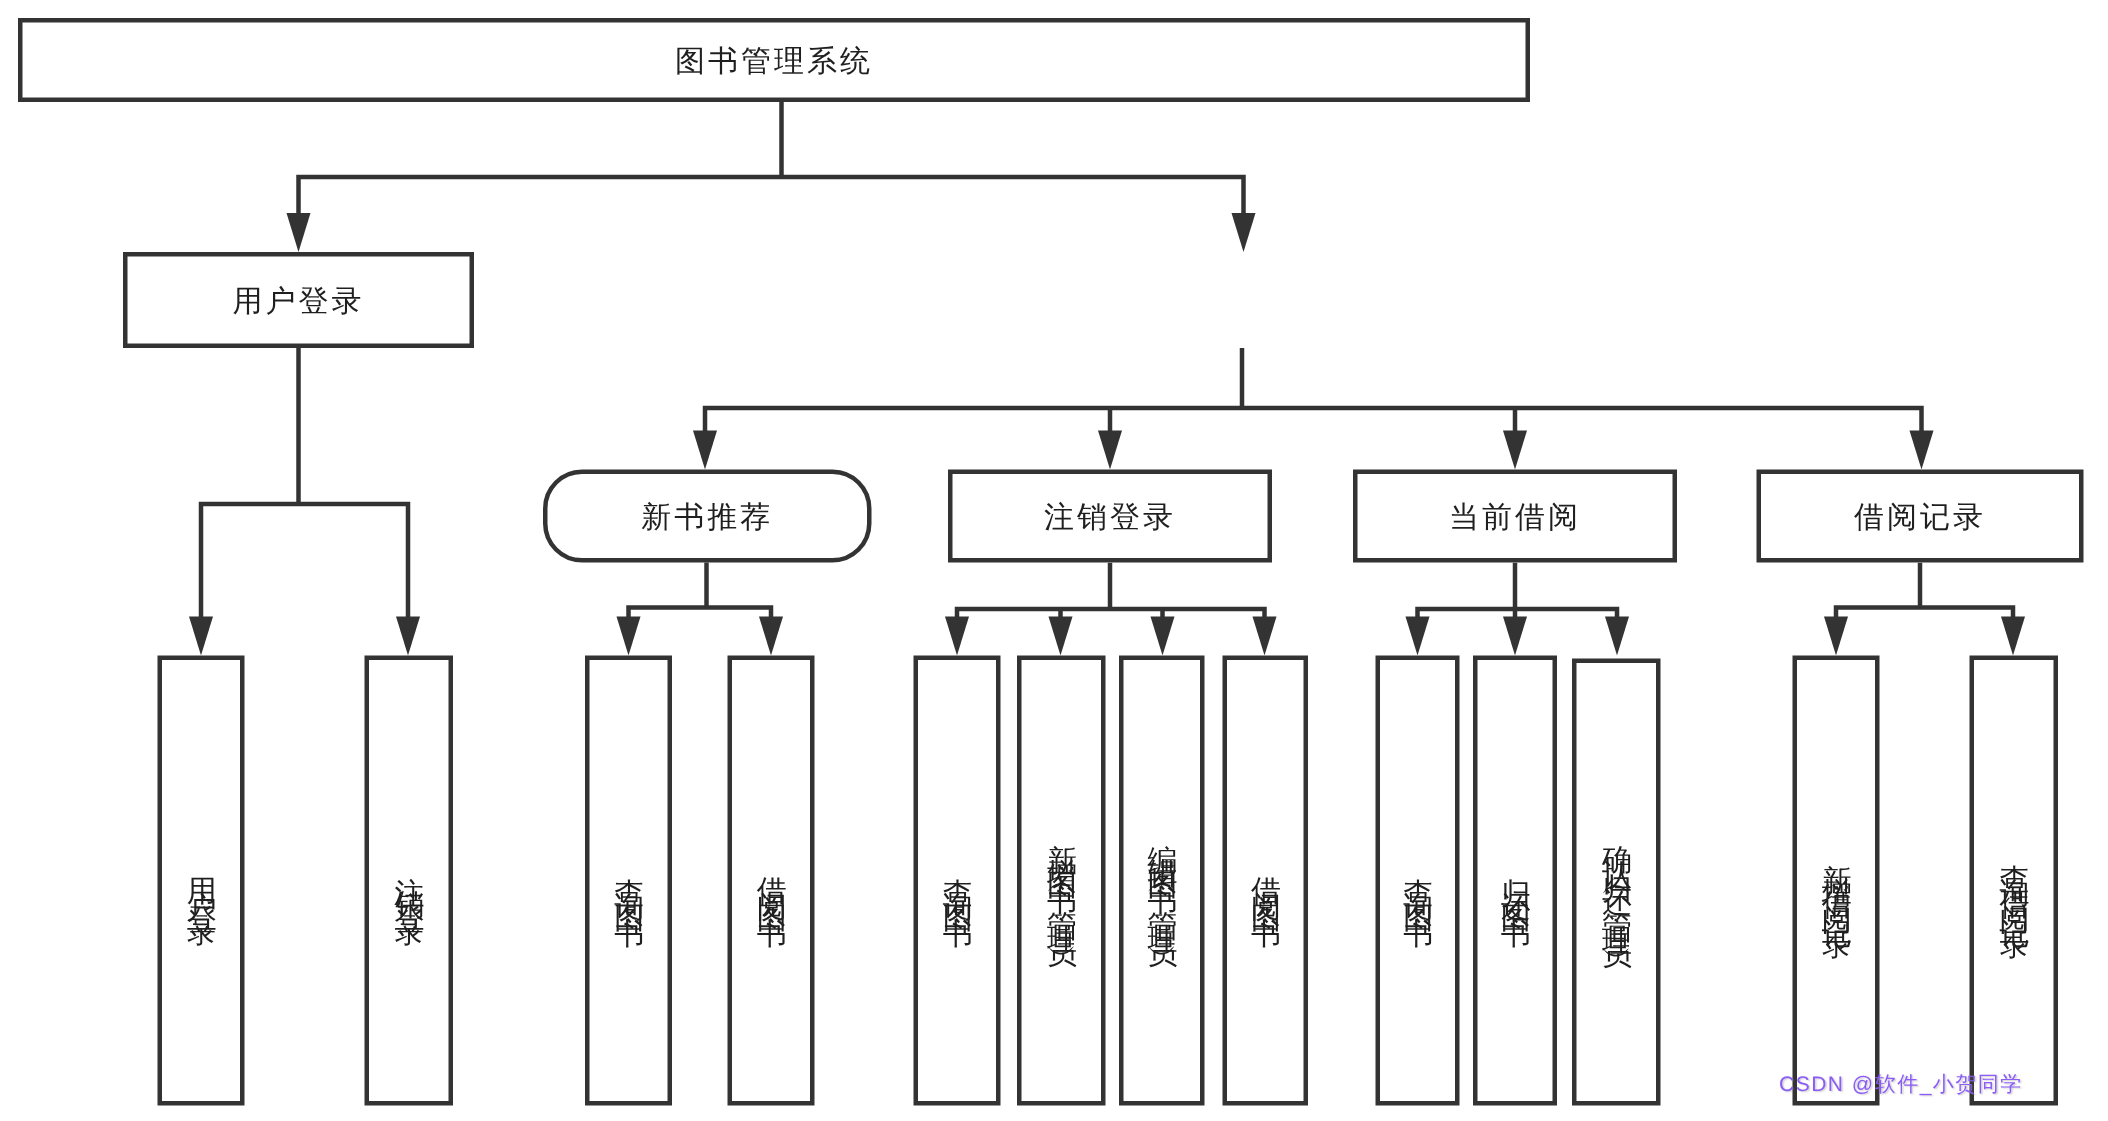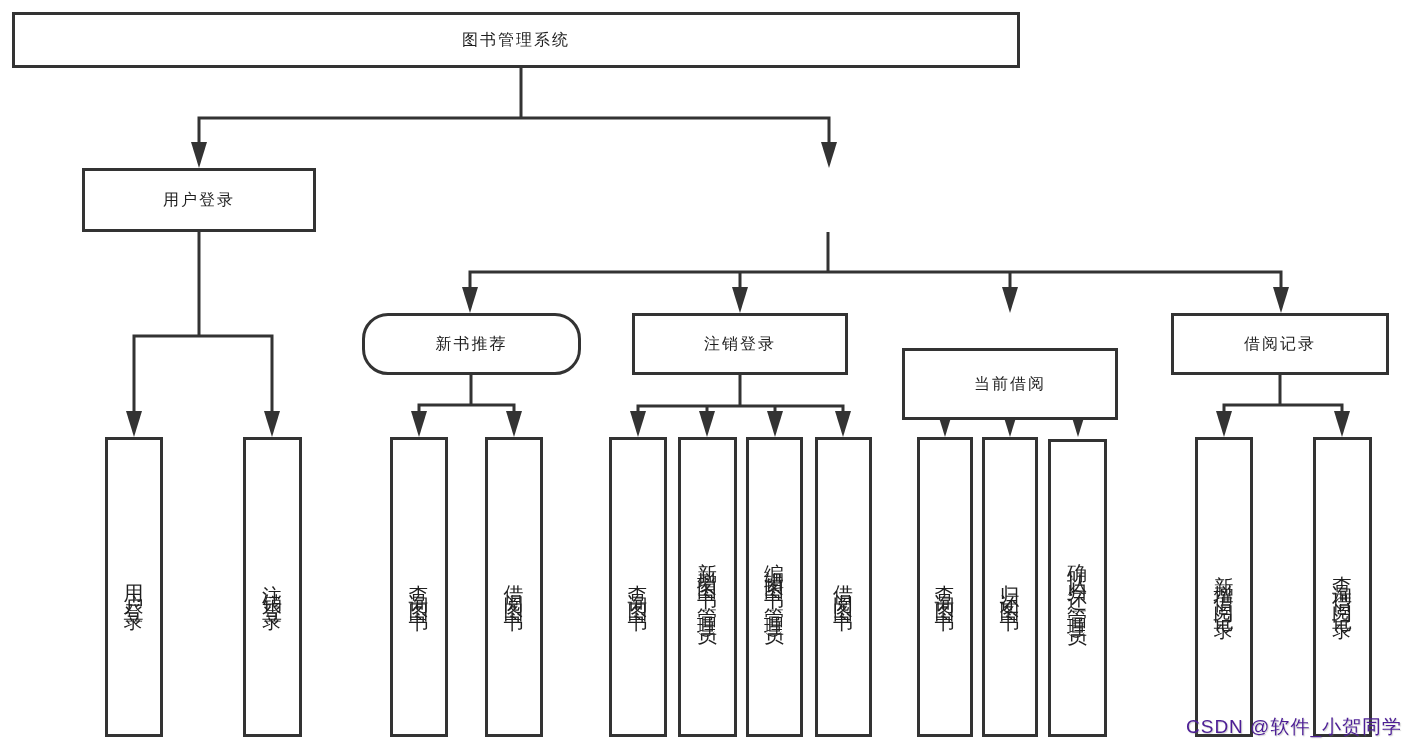--- a/index.html
+++ b/index.html
@@ -20,38 +20,38 @@
     position: absolute;
     box-sizing: border-box;
     background: #ffffff;
     border: 3px solid #333333;
     display: flex;
     align-items: center;
     justify-content: center;
     color: #1f1f1f;
   }
   .node.h span {
-    font-size: 16px;
+    font-size: 20px;
     letter-spacing: 2px;
     white-space: nowrap;
   }
   .node.v span {
     writing-mode: vertical-lr;
     text-orientation: mixed;
     font-size: 20px;
     line-height: 1;
     letter-spacing: 9px;
     white-space: nowrap;
   }
   .watermark {
     position: absolute;
     left: 1186px;
     top: 714px;
-    font-size: 19px;
-    color: #4c1d95;
+    font-size: 14px;
+    color: #8b5cf6;
     letter-spacing: 1px;
     text-shadow: 1px 1px 1px rgba(120,120,120,0.35);
     white-space: nowrap;
   }
 </style>
 </head>
 <body>
 
 <div class="canvas">
 
@@ -114,21 +114,21 @@
   <div class="node h" style="left:82px; top:168px; width:234px; height:64px;">
     <span>用户登录</span>
   </div>
 
   <div class="node h" style="left:362px; top:313px; width:219px; height:62px;border-radius:26px;">
     <span>新书推荐</span>
   </div>
   <div class="node h" style="left:632px; top:313px; width:216px; height:62px;">
     <span>注销登录</span>
   </div>
-  <div class="node h" style="left:902px; top:313px; width:216px; height:72px;margin-top:35px;">
+  <div class="node h" style="left:902px; top:313px; width:216px; height:62px;">
     <span>当前借阅</span>
   </div>
   <div class="node h" style="left:1171px; top:313px; width:218px; height:62px;">
     <span>借阅记录</span>
   </div>
 
   <div class="node v" style="left:105px; top:437px; width:58px; height:300px;">
     <span>用户登录</span>
   </div>
   <div class="node v" style="left:243px; top:437px; width:59px; height:300px;">

